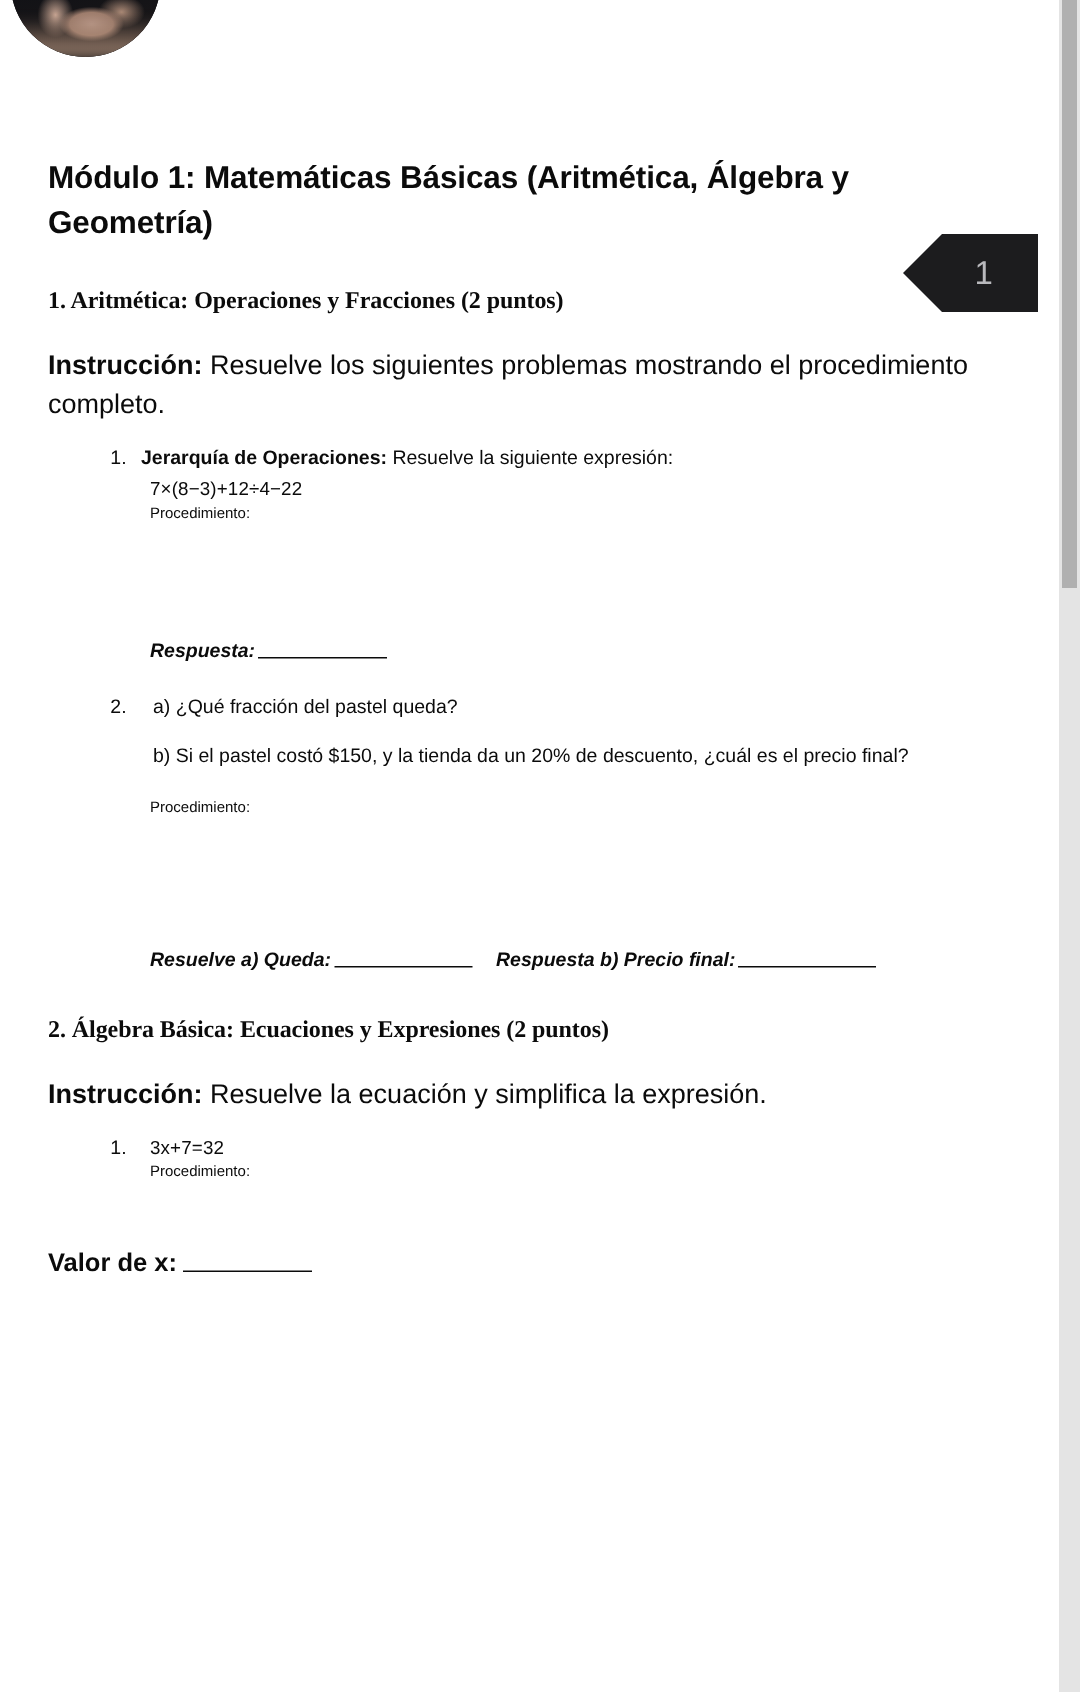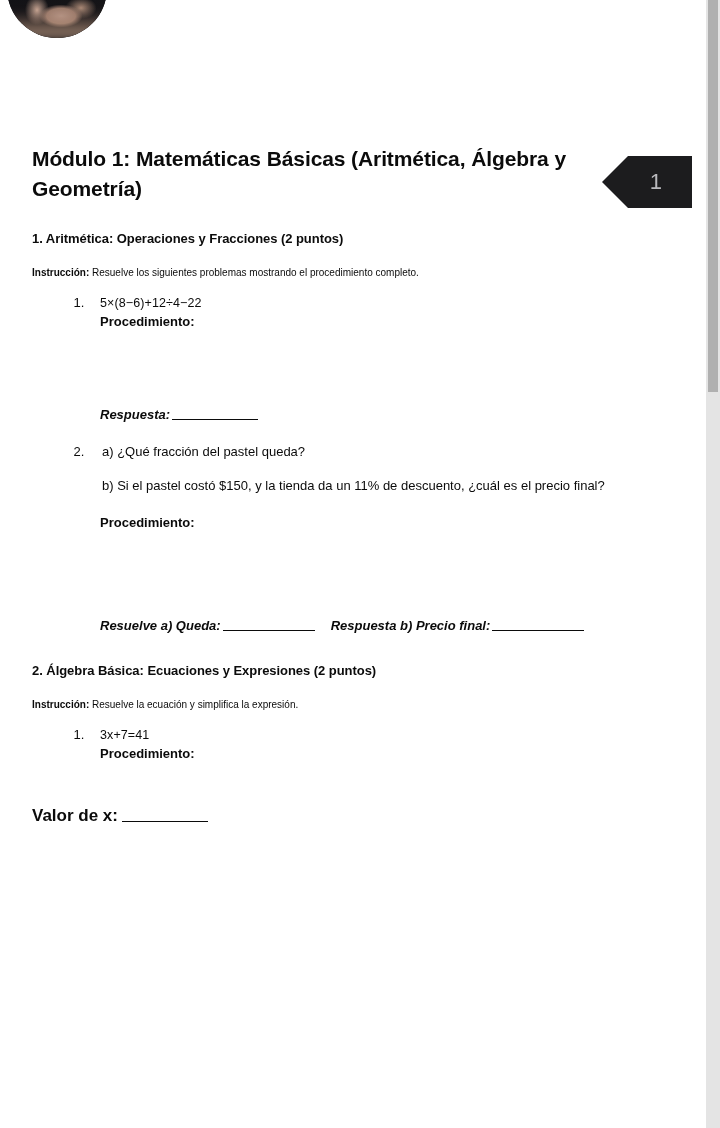--- a/index.html
+++ b/index.html
@@ -88,44 +88,44 @@
 
   
   #doc {
     position: absolute;
     left: 0;
     top: 0;
     width: 706px;
     padding: 0 32px;
     box-sizing: border-box;
     color: #0b0b0b;
-    margin-top: 40px;
   }
 
   .doc-title {
     margin: 0;
     padding-top: 104px;
     font-size: 21px;
     line-height: 1.42;
     font-weight: bold;
     letter-spacing: -0.1px;
     max-width: 630px;
   }
 
   .section-heading {
     margin: 26px 0 0 0;
-    font-size: 13px;
+    font-size: 16px;
     line-height: 1.4;
     font-weight: bold;
     letter-spacing: -0.05px;
+    font-family: Liberation Serif, serif;
   }
 
   .instruction {
     margin: 18px 0 0 0;
-    font-size: 10px;
+    font-size: 18px;
     line-height: 1.45;
   }
   .instruction .lbl { font-weight: bold; }
 
   
   ol.problems {
     margin: 14px 0 0 0;
     padding-left: 56px;
     font-size: 13px;
     line-height: 1.45;
@@ -140,22 +140,22 @@
 
   .expr {
     margin-top: 2px;
     padding-left: 6px;
     font-size: 12.5px;
     letter-spacing: 0.1px;
   }
   .proc {
     margin-top: 1px;
     padding-left: 6px;
-    font-weight: bold;
-    font-size: 13px;
+    font-weight: normal;
+    font-size: 10px;
   }
 
   .gap-sm { height: 74px; }
   .gap-md { height: 84px; }
 
   .answer-line {
     font-weight: bold;
     font-size: 13px;
     padding-left: 6px;
     font-style: italic;
@@ -225,49 +225,52 @@
 
       <h2 class="section-heading">1. Aritmética: Operaciones y Fracciones (2 puntos)</h2>
 
       <p class="instruction">
         <span class="lbl">Instrucción:</span><span> Resuelve los siguientes problemas mostrando el procedimiento completo.</span>
       </p>
 
       <ol class="problems">
 
         <li>
-          <div class="expr">5×(8−6)+12÷4−22</div>
+          <div>
+            <span class="q-lead">Jerarquía de Operaciones:</span><span> Resuelve la siguiente expresión:</span>
+          </div>
+          <div class="expr">7×(8−3)+12÷4−22</div>
           <div class="proc">Procedimiento:</div>
           <div class="gap-sm"></div>
           <div class="answer-line">
             <span>Respuesta:</span><span class="blank"></span>
           </div>
         </li>
 
         <li>
           <div class="sub-q">a) ¿Qué fracción del pastel queda?</div>
-          <div class="sub-q">b) Si el pastel costó $150, y la tienda da un 11% de descuento, ¿cuál es el precio final?</div>
+          <div class="sub-q">b) Si el pastel costó $150, y la tienda da un 20% de descuento, ¿cuál es el precio final?</div>
           <div class="proc" style="margin-top:18px;">Procedimiento:</div>
           <div class="gap-md"></div>
           <div class="answer-line answer-row">
             <span class="seg"><span>Resuelve a) Queda:</span><span class="blank wide"></span></span><span class="seg"><span>Respuesta b) Precio final:</span><span class="blank wide"></span></span>
           </div>
         </li>
 
       </ol>
 
       <h2 class="section-heading">2. Álgebra Básica: Ecuaciones y Expresiones (2 puntos)</h2>
 
       <p class="instruction">
         <span class="lbl">Instrucción:</span><span> Resuelve la ecuación y simplifica la expresión.</span>
       </p>
 
       <ol class="problems">
         <li>
-          <div class="expr">3x+7=41</div>
+          <div class="expr">3x+7=32</div>
           <div class="proc">Procedimiento:</div>
         </li>
       </ol>
 
       <div class="flush-answer">
         <span>Valor de x:</span><span class="blank" style="display:inline-block;border-bottom:1.6px solid #0b0b0b;width:86px;margin:0 4px -1px 4px;"></span>
       </div>
 
     </div>
 

